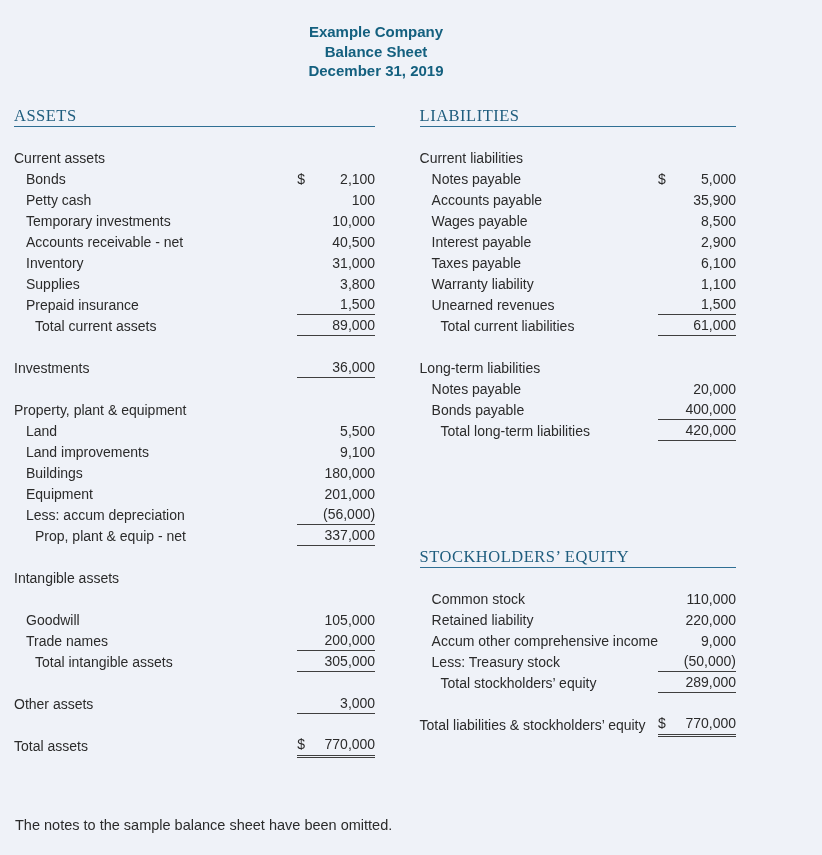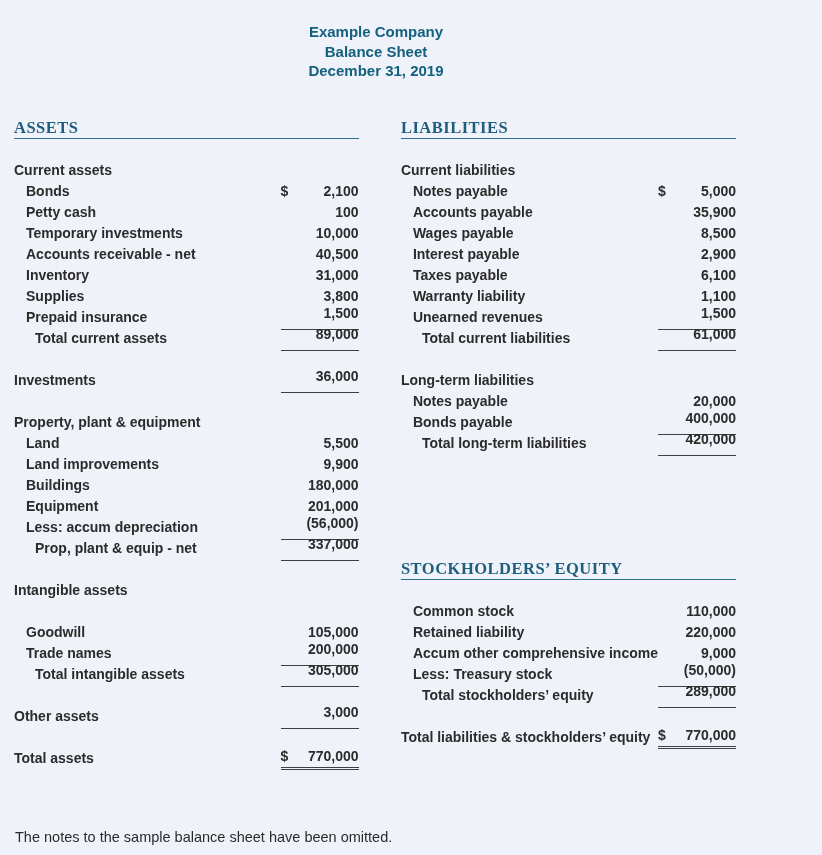--- a/index.html
+++ b/index.html
@@ -22,23 +22,22 @@
   .titles{
     padding-top:22px;
     text-align:center;
     color:var(--accent);
     font-weight:bold;
     font-size:15px;
     line-height:19.5px;
   }
   .columns{
     display:flex;
-    margin-top:37px;
+    margin-top:25px;
     padding:0 16px 0 14px;
-    font-weight:bold;
   }
   .col{display:block;}
   .col-left{width:374px;}
   .col-gap{width:46px;}
   .col-right{flex:1;}
   .row{
     height:21px;
     box-sizing:border-box;
     display:flex;
     align-items:center;
@@ -62,21 +61,21 @@
   .value{
     width:78px;
     flex:0 0 78px;
     box-sizing:border-box;
     display:flex;
     justify-content:space-between;
     align-items:center;
     white-space:nowrap;
   }
   .value .num{margin-left:auto;}
-  .value.u{border-bottom:1px solid var(--number-rule);padding-bottom:6px;}
+  .value.u{border-bottom:1px solid var(--number-rule);padding-bottom:0;}
   .value.du{border-bottom:3px double var(--number-rule);padding-bottom:1px;}
   .note{
     margin:60px 0 0 15px;
     font-size:14.5px;
   }
 </style>
 </head>
 <body>
 
 <div class="sheet">
@@ -158,21 +157,21 @@
         </div>
         <div class="row">
           <span class="label ind1">Land</span>
           <span class="value">
             <span class="num">5,500</span>
           </span>
         </div>
         <div class="row">
           <span class="label ind1">Land improvements</span>
           <span class="value">
-            <span class="num">9,900</span>
+            <span class="num">9,100</span>
           </span>
         </div>
         <div class="row">
           <span class="label ind1">Buildings</span>
           <span class="value">
             <span class="num">180,000</span>
           </span>
         </div>
         <div class="row">
           <span class="label ind1">Equipment</span>

